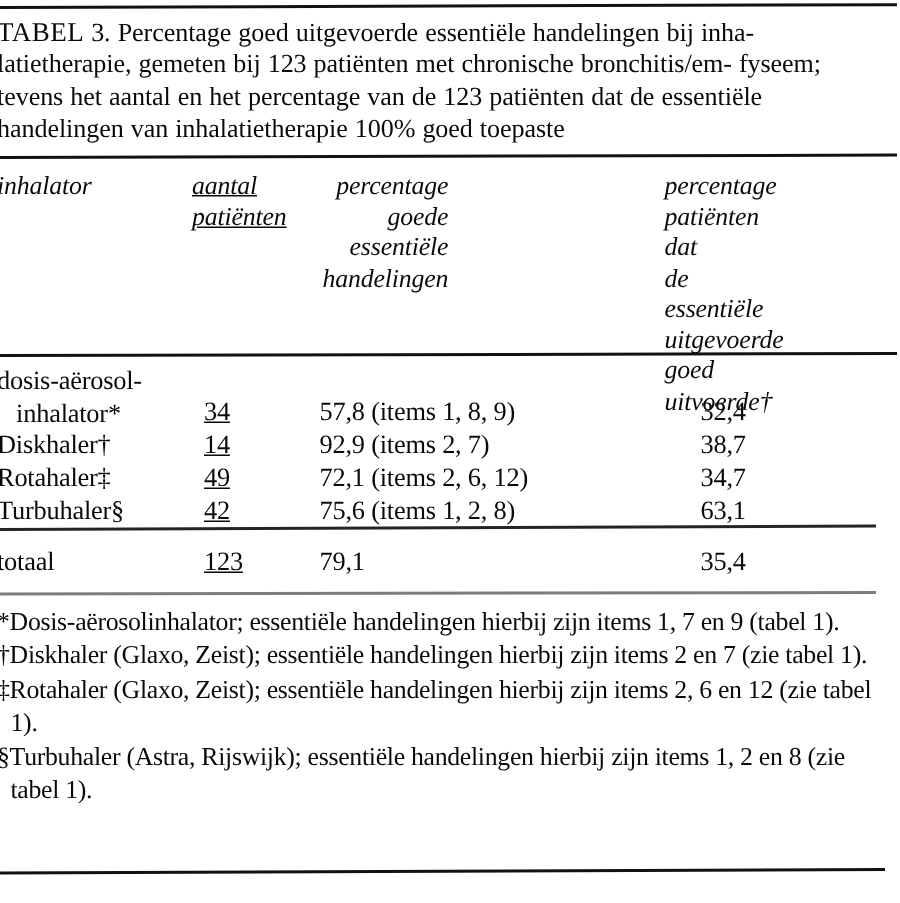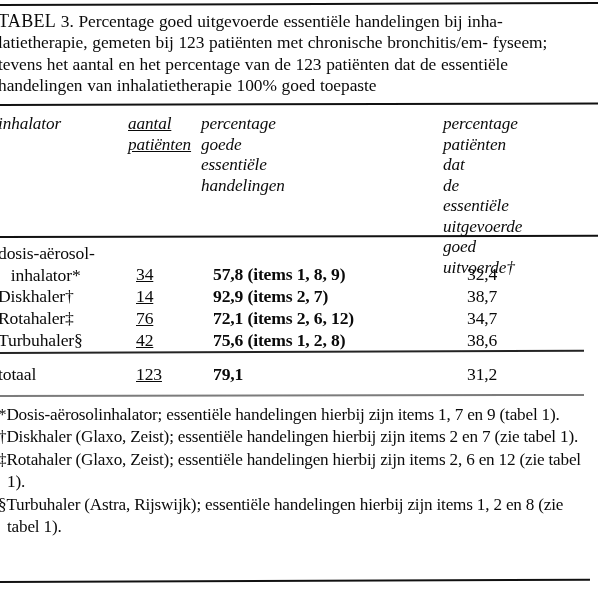--- a/index.html
+++ b/index.html
@@ -55,21 +55,21 @@
   }
   .smallcaps {
     font-variant: small-caps;
     font-size: 18px;
     letter-spacing: 0.3px;
   }
 
   
   .col-label { left: 12px;  }
   .col-n     { left: 142px; text-decoration: underline; }
-  .col-pct   { left: 215px; }
+  .col-pct   { left: 229px; text-align: right; }
   .col-pat   { left: 457px; }
 
   .thead { position: absolute; top: 114px; }
   .th {
     position: absolute;
     font-style: italic;
     font-size: 17.2px;
     line-height: 20.5px;
     white-space: pre-line;
     letter-spacing: -0.1px;
@@ -78,21 +78,21 @@
   .tbody { position: absolute; top: 243px; }
   .row-label, .cell {
     position: absolute;
     font-size: 17.6px;
     line-height: 21.6px;
     letter-spacing: -0.15px;
     white-space: pre;
   }
   .row-label { left: 12px; }
   .cell-n    { left: 150px; text-decoration: underline; }
-  .cell-pct  { left: 227px; font-weight: bold; }
+  .cell-pct  { left: 227px; }
   .cell-pat  { left: 481px; text-align: right; }
 
   .total { position: absolute; top: 364px; }
   .total .row-label,
   .total .cell { font-size: 17.6px; }
 
   
   .footnotes {
     position: absolute;
     left: 12px;
@@ -147,38 +147,38 @@
 
     <div>
       <div class="row-label" style="top:43px">Diskhaler†</div>
       <div class="cell cell-n" style="top:43px">14</div>
       <div class="cell cell-pct" style="top:43px">92,9 (items 2, 7)</div>
       <div class="cell cell-pat" style="top:43px">38,7</div>
     </div>
 
     <div>
       <div class="row-label" style="top:65px">Rotahaler‡</div>
-      <div class="cell cell-n" style="top:65px">76</div>
+      <div class="cell cell-n" style="top:65px">49</div>
       <div class="cell cell-pct" style="top:65px">72,1 (items 2, 6, 12)</div>
       <div class="cell cell-pat" style="top:65px">34,7</div>
     </div>
 
     <div>
       <div class="row-label" style="top:87px">Turbuhaler§</div>
       <div class="cell cell-n" style="top:87px">42</div>
       <div class="cell cell-pct" style="top:87px">75,6 (items 1, 2, 8)</div>
-      <div class="cell cell-pat" style="top:87px">38,6</div>
+      <div class="cell cell-pat" style="top:87px">63,1</div>
     </div>
   </div>
 
   <div class="total">
     <div class="row-label" style="top:0">totaal</div>
     <div class="cell cell-n" style="top:0">123</div>
     <div class="cell cell-pct" style="top:0">79,1</div>
-    <div class="cell cell-pat" style="top:0">31,2</div>
+    <div class="cell cell-pat" style="top:0">35,4</div>
   </div>
 
   <div class="footnotes">
     <div class="fn"><span class="marker">*</span><span>Dosis-aërosolinhalator; essentiële handelingen hierbij zijn items 1, 7 en 9 (tabel 1).</span></div>
     <div class="fn"><span class="marker">†</span><span>Diskhaler (Glaxo, Zeist); essentiële handelingen hierbij zijn items 2 en 7 (zie tabel 1).</span></div>
     <div class="fn"><span class="marker">‡</span><span>Rotahaler (Glaxo, Zeist); essentiële handelingen hierbij zijn items 2, 6 en 12 (zie tabel 1).</span></div>
     <div class="fn"><span class="marker">§</span><span>Turbuhaler (Astra, Rijswijk); essentiële handelingen hierbij zijn items 1, 2 en 8 (zie tabel 1).</span></div>
   </div>
 
 </div>

